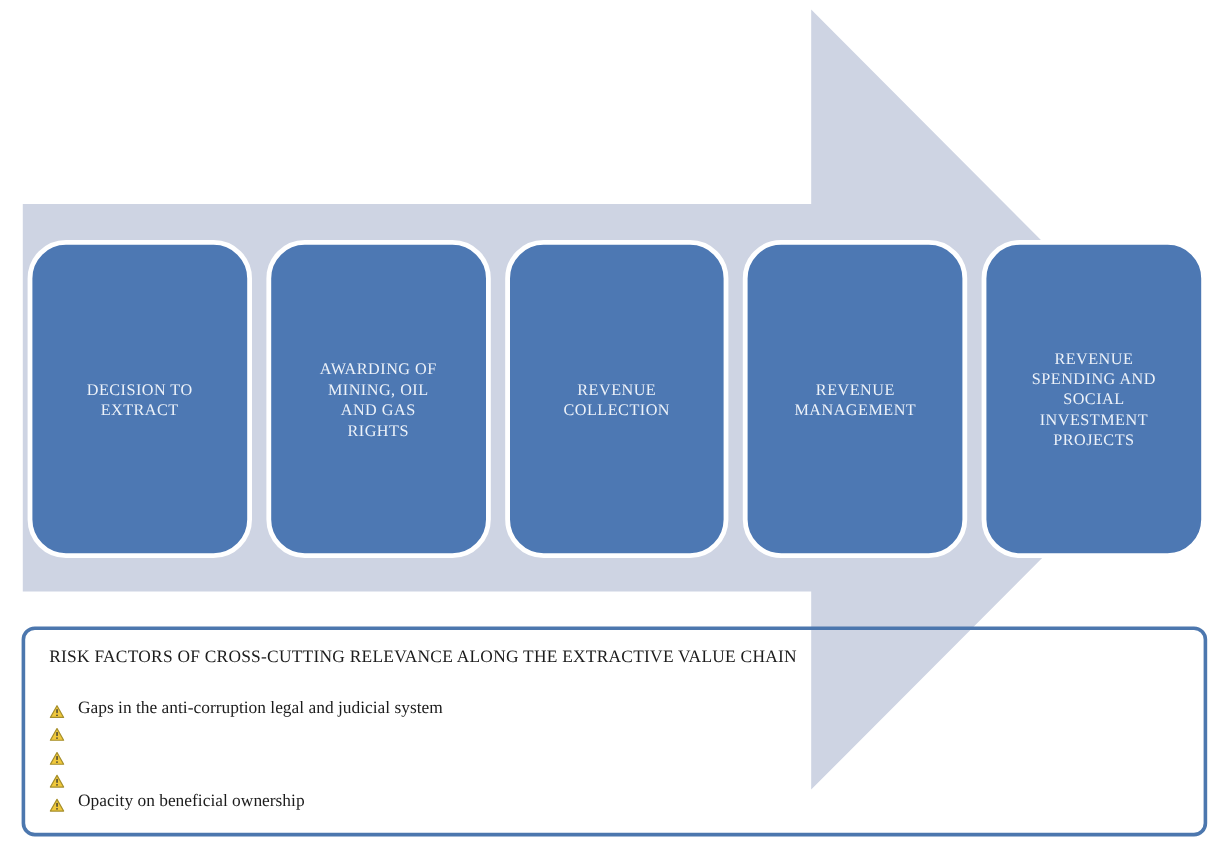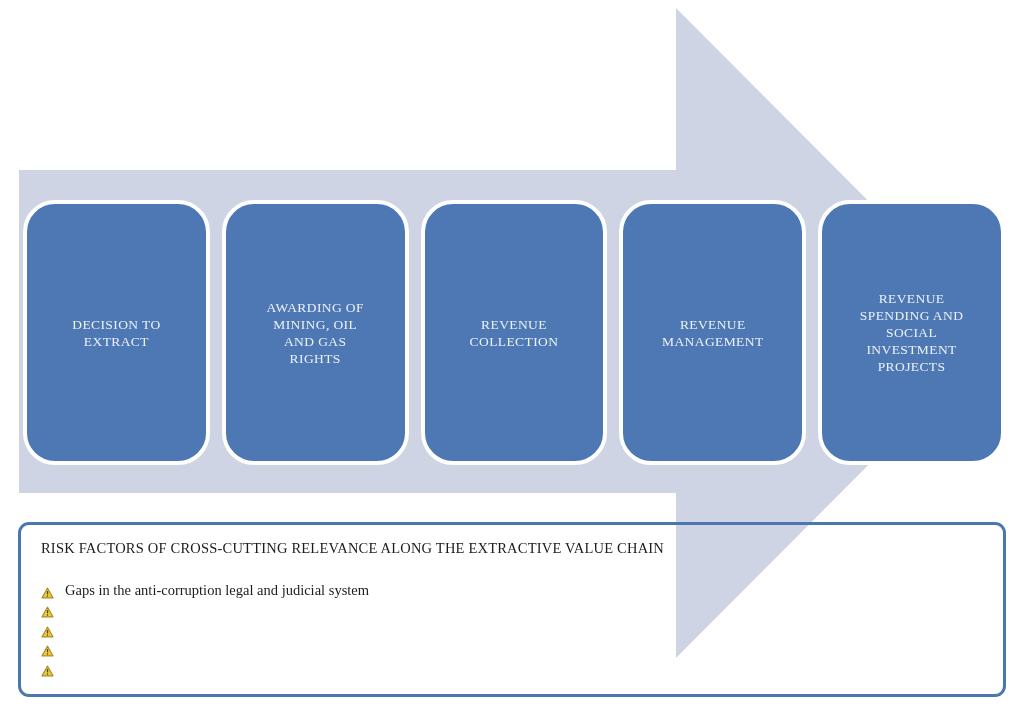--- a/index.html
+++ b/index.html
@@ -144,17 +144,18 @@
           <rect x="9.1" y="5.8" width="1.9" height="5.4" rx="0.9" fill="#44412F"></rect>
           <circle cx="10" cy="13.7" r="1.1" fill="#44412F"></circle>
         </svg>
       </li>
       <li>
         <svg class="warn-icon" width="13" height="12" viewBox="0 0 20 18">
           <path d="M10 1.5 L18.5 16.5 L1.5 16.5 Z" fill="#F0C83C" stroke="#A68F2B" stroke-width="1.6" stroke-linejoin="round"></path>
           <rect x="9.1" y="5.8" width="1.9" height="5.4" rx="0.9" fill="#44412F"></rect>
           <circle cx="10" cy="13.7" r="1.1" fill="#44412F"></circle>
         </svg>
+        <span>Opacity on beneficial ownership</span>
       </li>
     </ul>
   </div>
 
 </div>
 
 </body></html>

